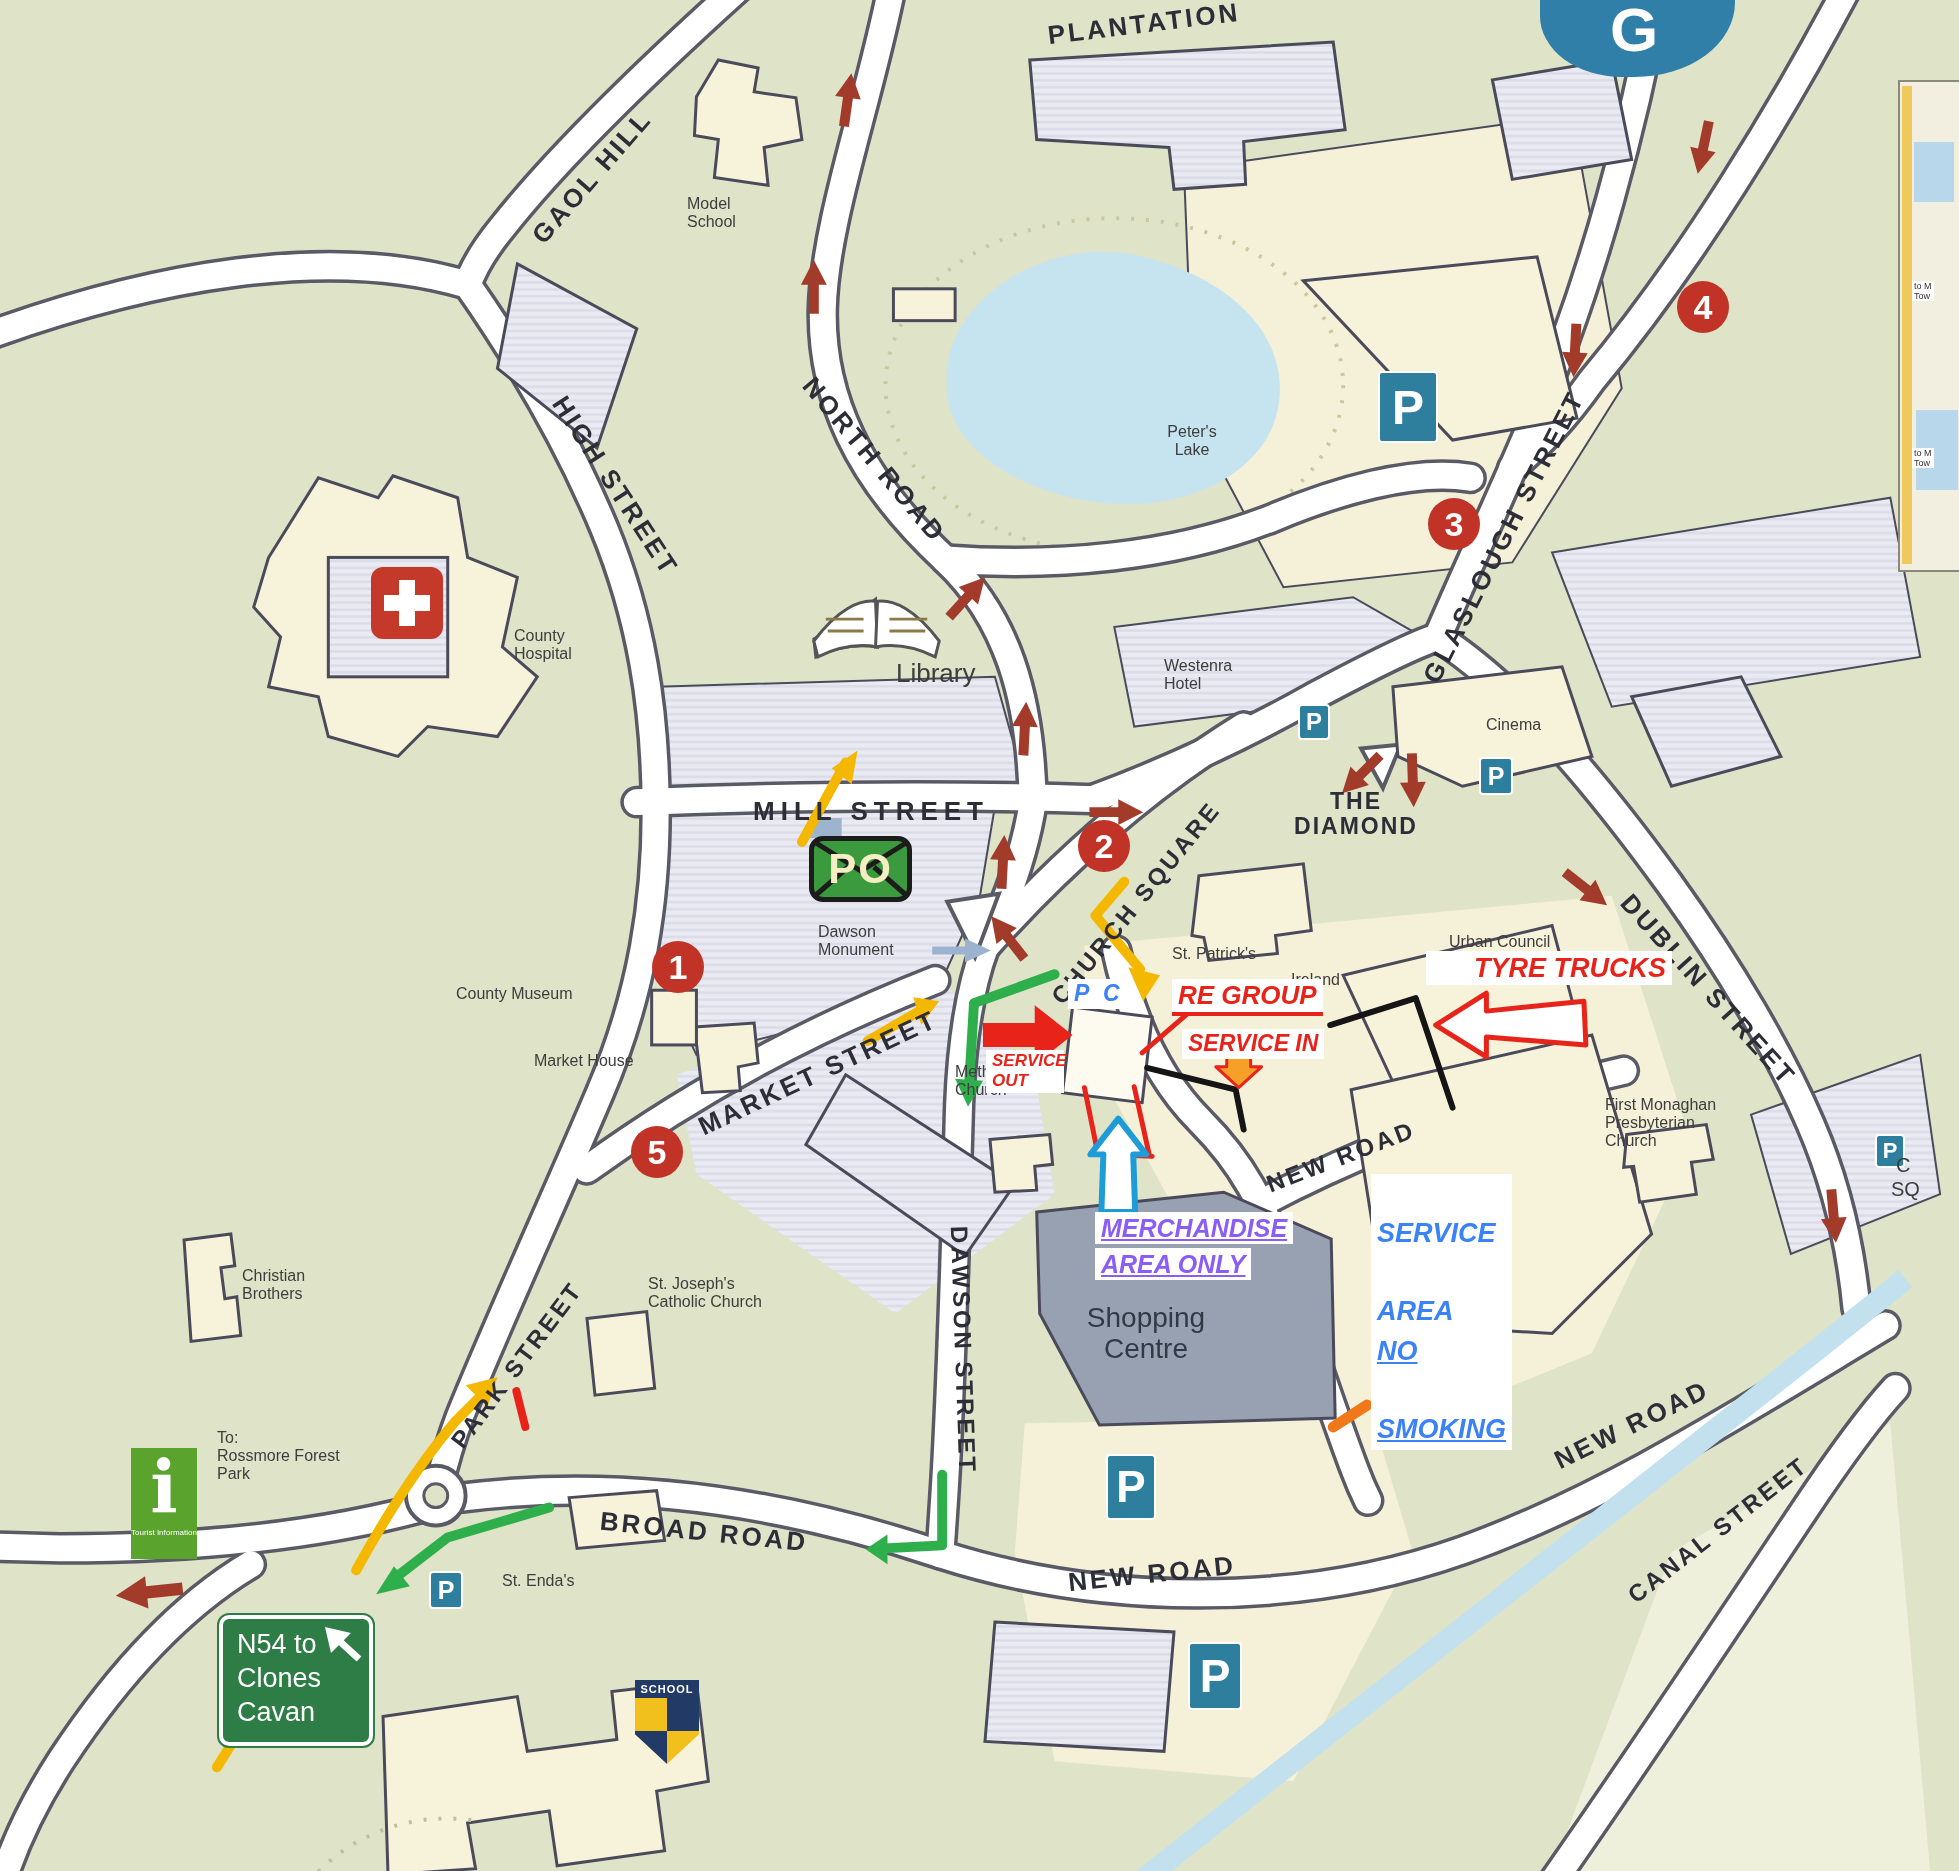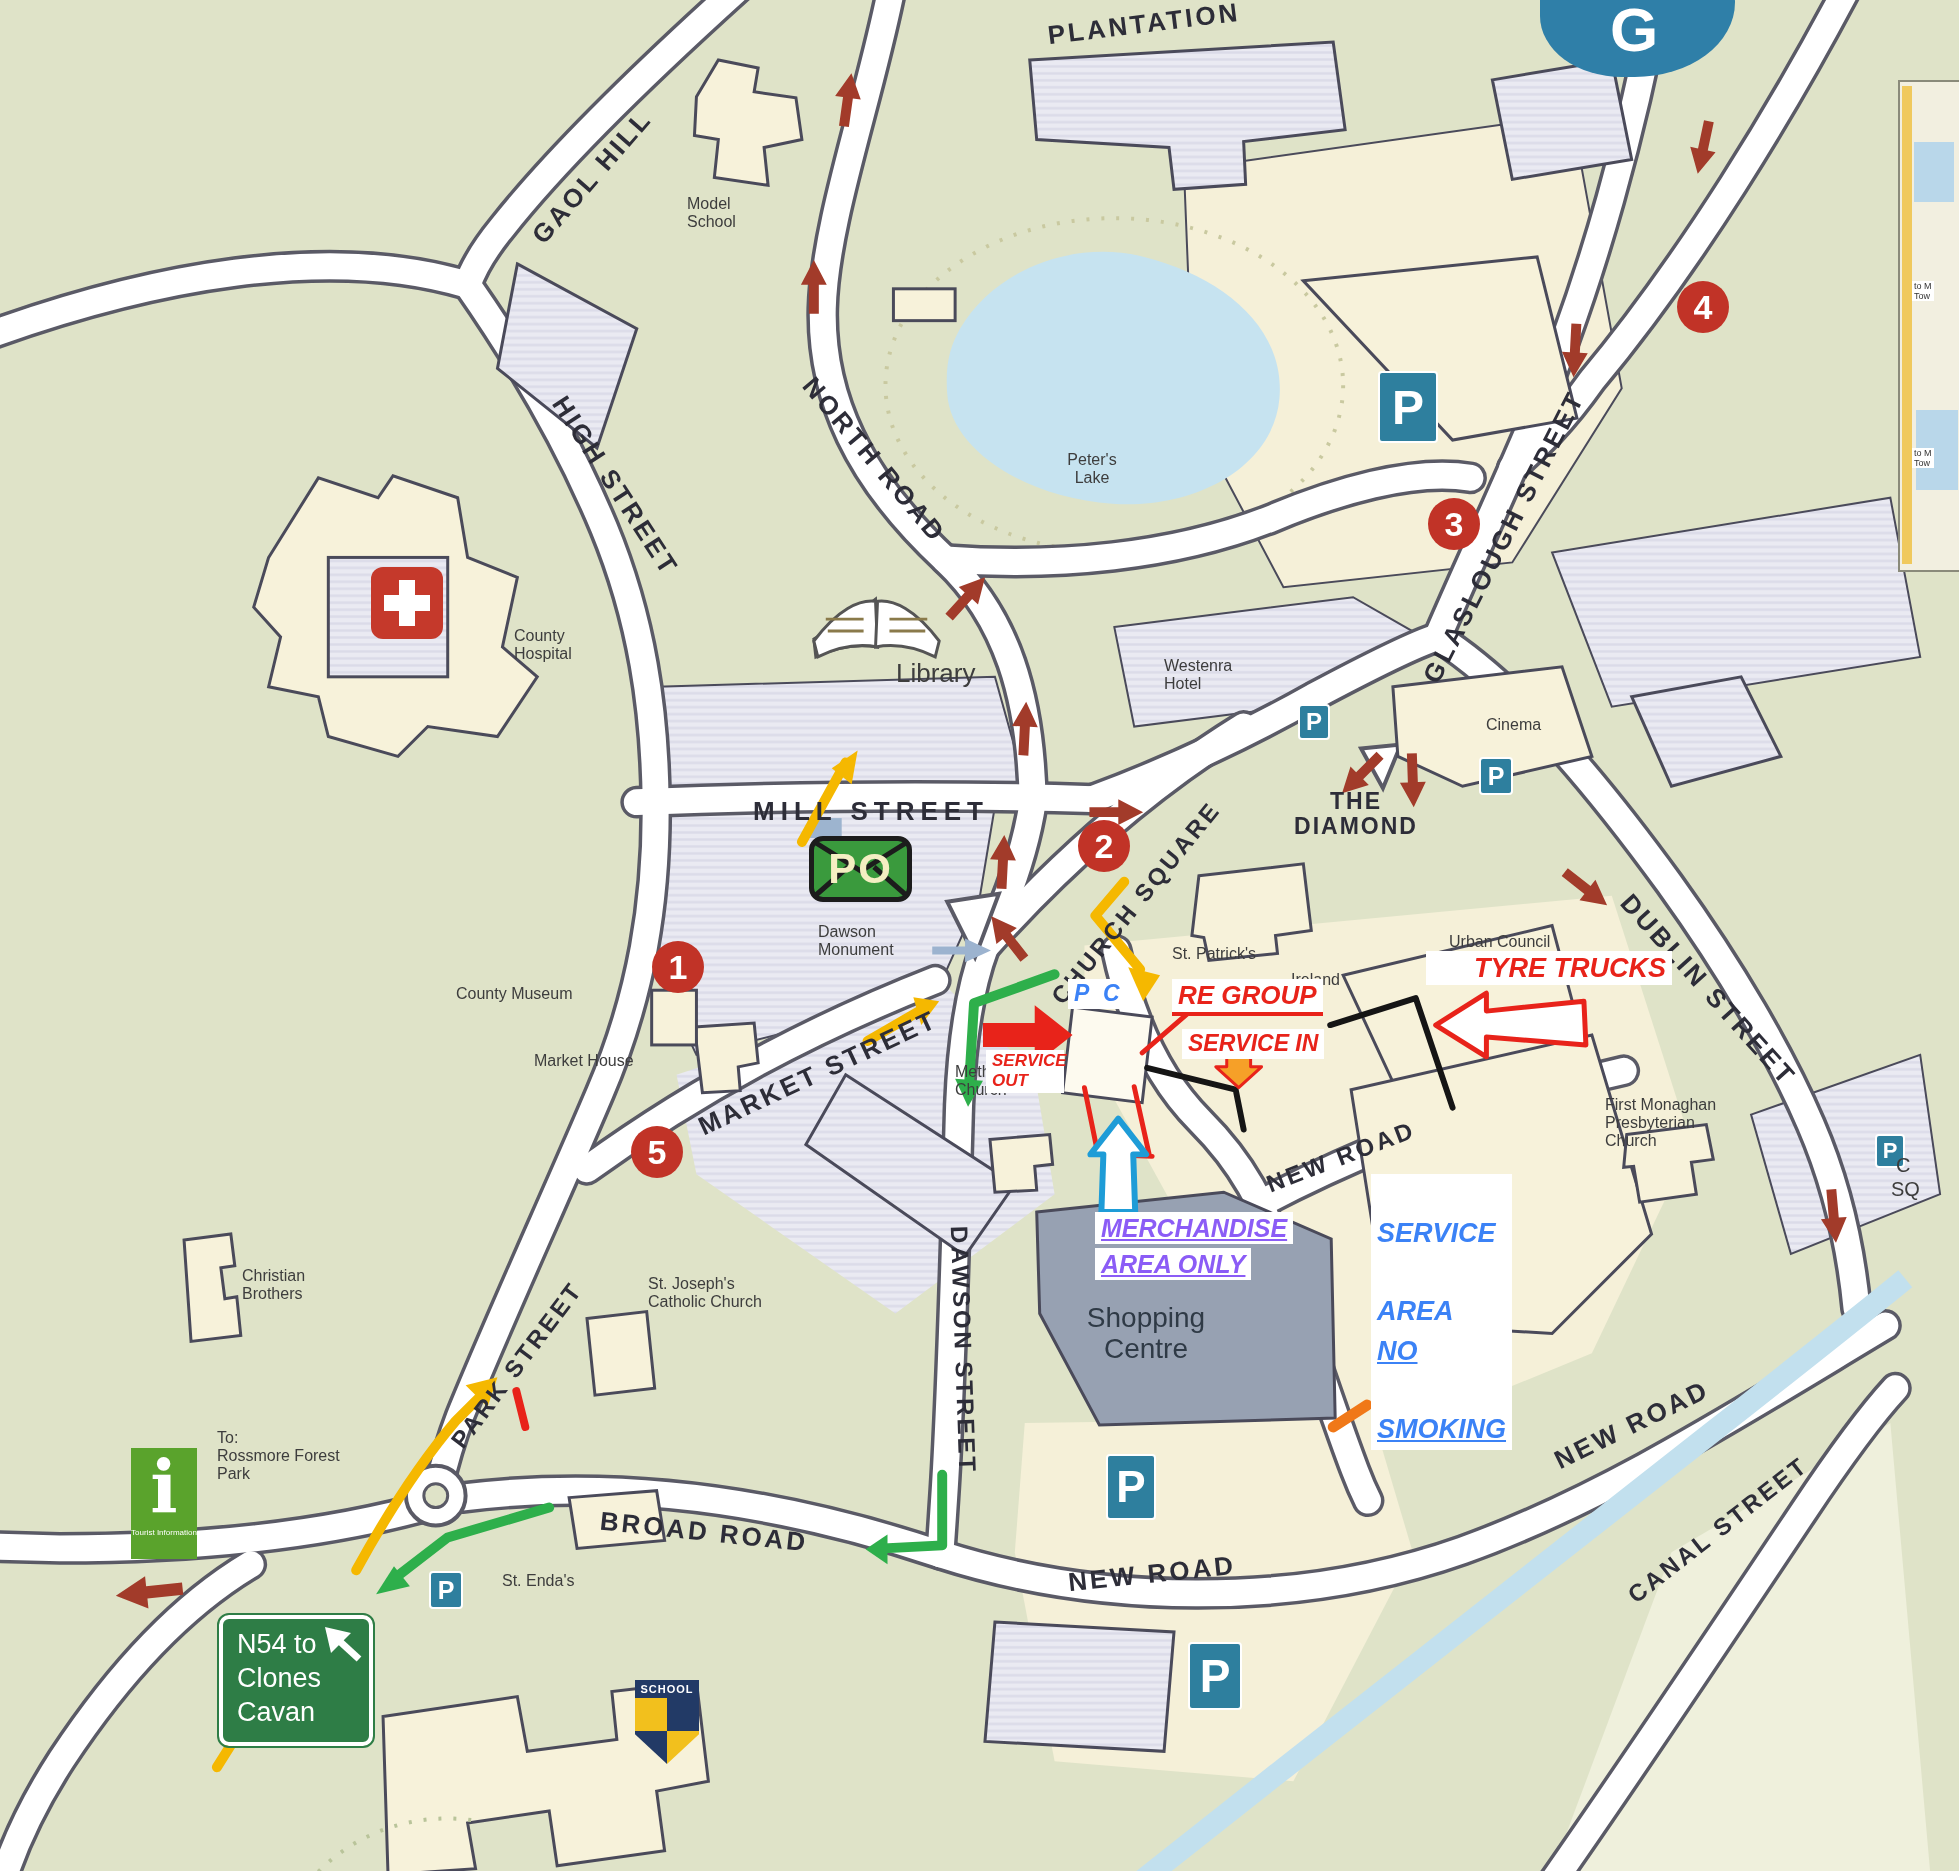--- a/index.html
+++ b/index.html
@@ -248,21 +248,21 @@
 <div class="street" style="left:963px;top:1350px;transform:translate(-50%,-50%) rotate(88deg);font-size:24px;">DAWSON STREET</div>
 <div class="street" style="left:517px;top:1365px;transform:translate(-50%,-50%) rotate(-53deg);font-size:24px;">PARK STREET</div>
 <div class="street" style="left:704px;top:1532px;transform:translate(-50%,-50%) rotate(6deg);">BROAD ROAD</div>
 <div class="street" style="left:1152px;top:1574px;transform:translate(-50%,-50%) rotate(-6deg);">NEW ROAD</div>
 <div class="street" style="left:1341px;top:1157px;transform:translate(-50%,-50%) rotate(-21deg);font-size:24px;">NEW ROAD</div>
 <div class="street" style="left:1632px;top:1425px;transform:translate(-50%,-50%) rotate(-26deg);">NEW ROAD</div>
 <div class="street" style="left:1718px;top:1530px;transform:translate(-50%,-50%) rotate(-38deg);font-size:24px;">CANAL STREET</div>
 
 <div class="place" style="left:687px;top:195px;">Model
 School</div>
-<div class="place ctr" style="left:1092px;top:441px;transform:translate(-50%,-50%);margin-top:28px;">Peter's
+<div class="place ctr" style="left:1192px;top:441px;transform:translate(-50%,-50%);">Peter's
 Lake</div>
 <div class="place" style="left:896px;top:659px;font-size:26px;">Library</div>
 <div class="place" style="left:514px;top:627px;">County
 Hospital</div>
 <div class="place" style="left:456px;top:985px;">County Museum</div>
 <div class="place" style="left:534px;top:1052px;">Market House</div>
 <div class="place" style="left:818px;top:923px;">Dawson
 Monument</div>
 <div class="place" style="left:1164px;top:657px;">Westenra
 Hotel</div>

